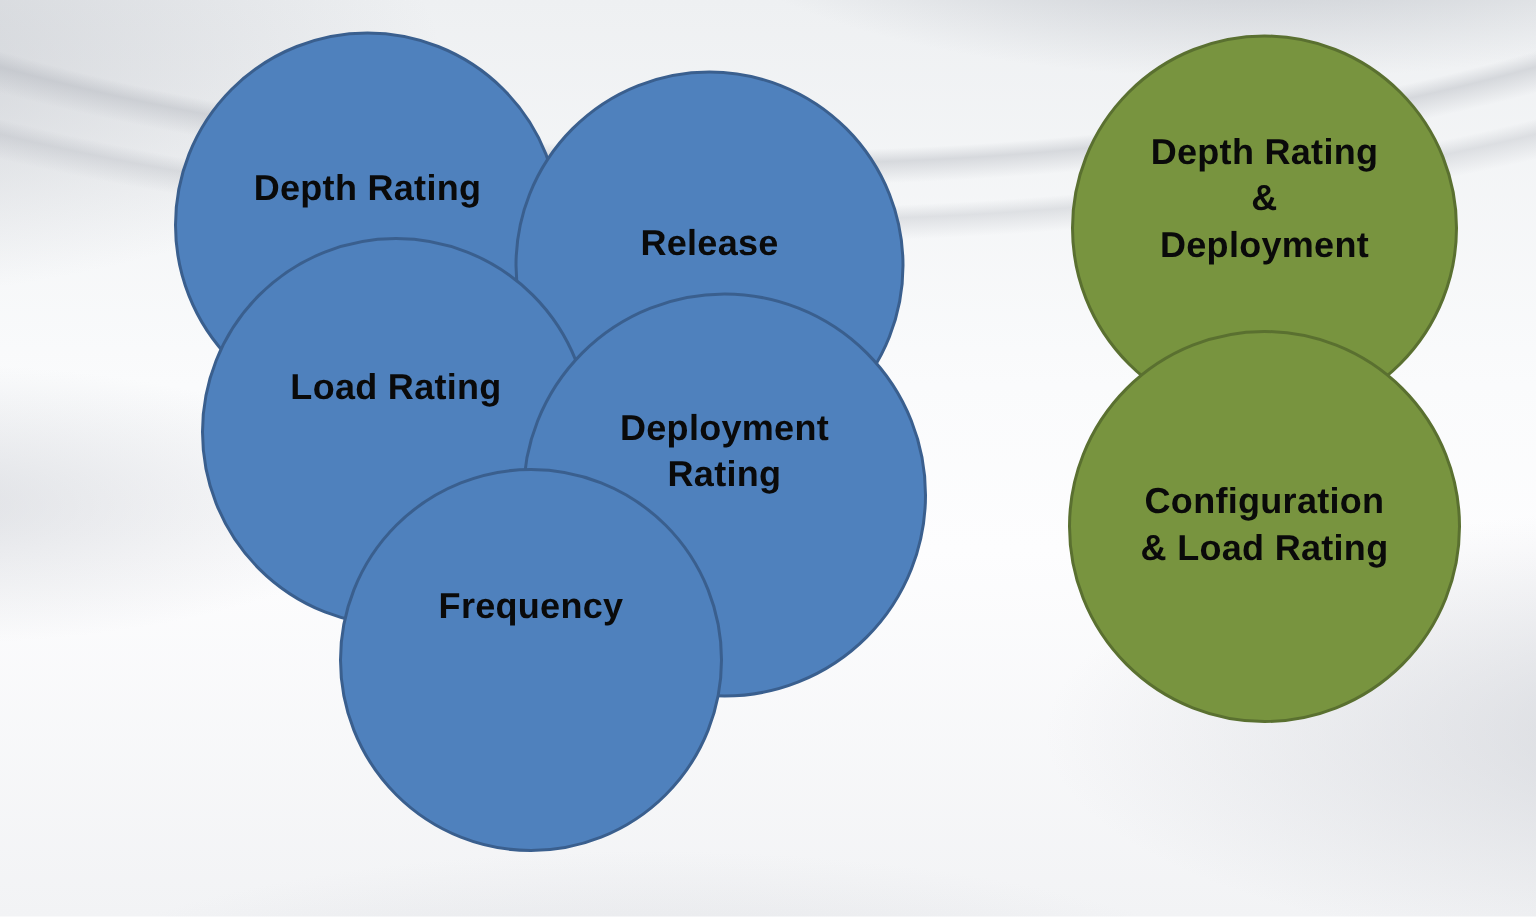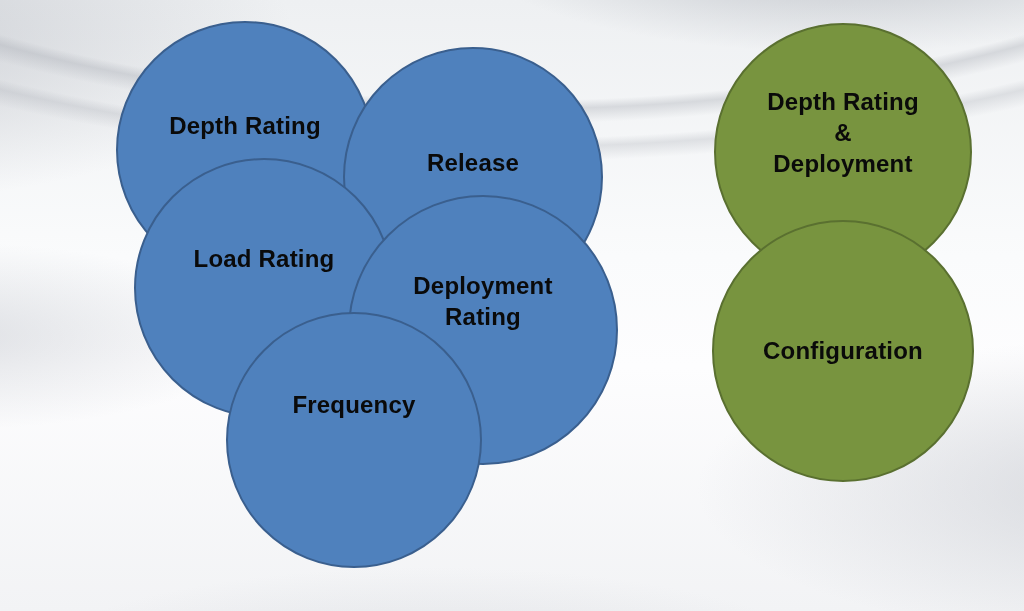--- a/index.html
+++ b/index.html
@@ -113,16 +113,17 @@
     <div class="label">
       <div>Depth Rating</div>
       <div>&amp;</div>
       <div>Deployment</div>
     </div>
   </div>
 
   <div class="circle green c-green-bottom">
     <div class="label">
       <div>Configuration</div>
+      <div>&amp; Load Rating</div>
     </div>
   </div>
 
 </div>
 
 </body></html>

